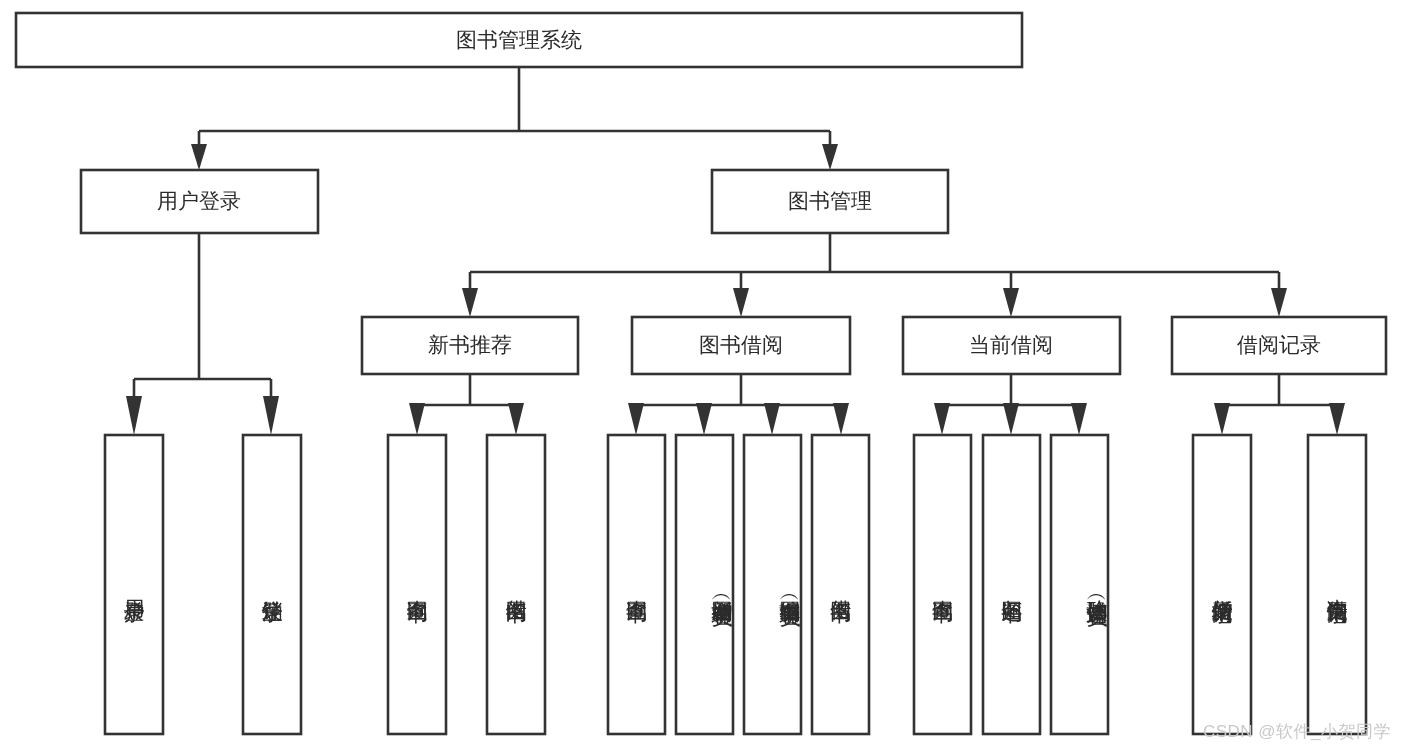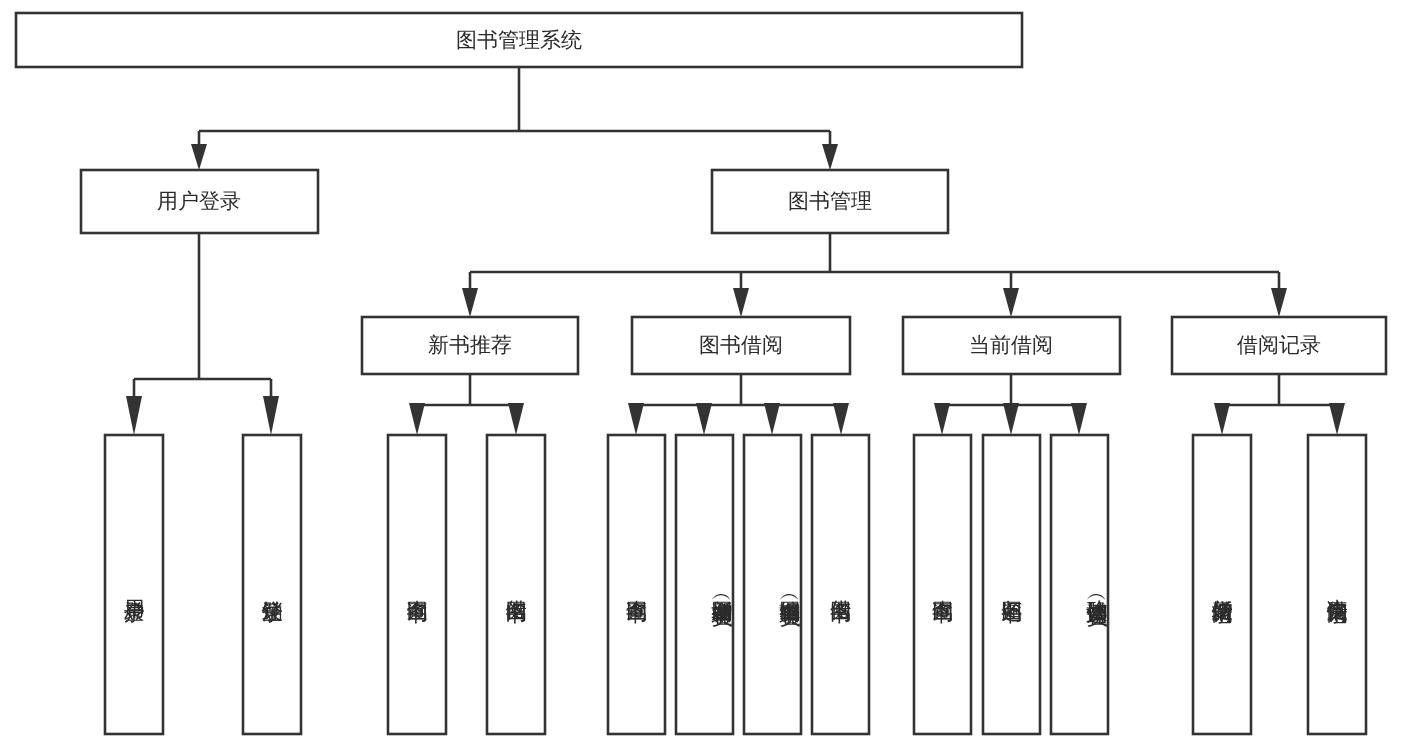--- a/index.html
+++ b/index.html
@@ -203,14 +203,15 @@
   <div class="leaf-label" style="left:744px; top:441px; width:57px; height:293px;">编辑图书（管理员）</div>
   <div class="leaf-label center-v" style="left:812px; top:435px; width:57px; height:299px;">借阅图书</div>
 
   <div class="leaf-label center-v" style="left:914px; top:435px; width:57px; height:299px;">查询图书</div>
   <div class="leaf-label center-v" style="left:983px; top:435px; width:57px; height:299px;">归还图书</div>
   <div class="leaf-label" style="left:1051px; top:441px; width:57px; height:293px;">确认归还（管理员）</div>
 
   <div class="leaf-label center-v" style="left:1193px; top:435px; width:58px; height:299px;">新增借阅记录</div>
   <div class="leaf-label center-v" style="left:1308px; top:435px; width:58px; height:299px;">查询借阅记录</div>
 
+  <div class="watermark">CSDN @软件_小贺同学</div>
 
 </div>
 
 </body></html>

